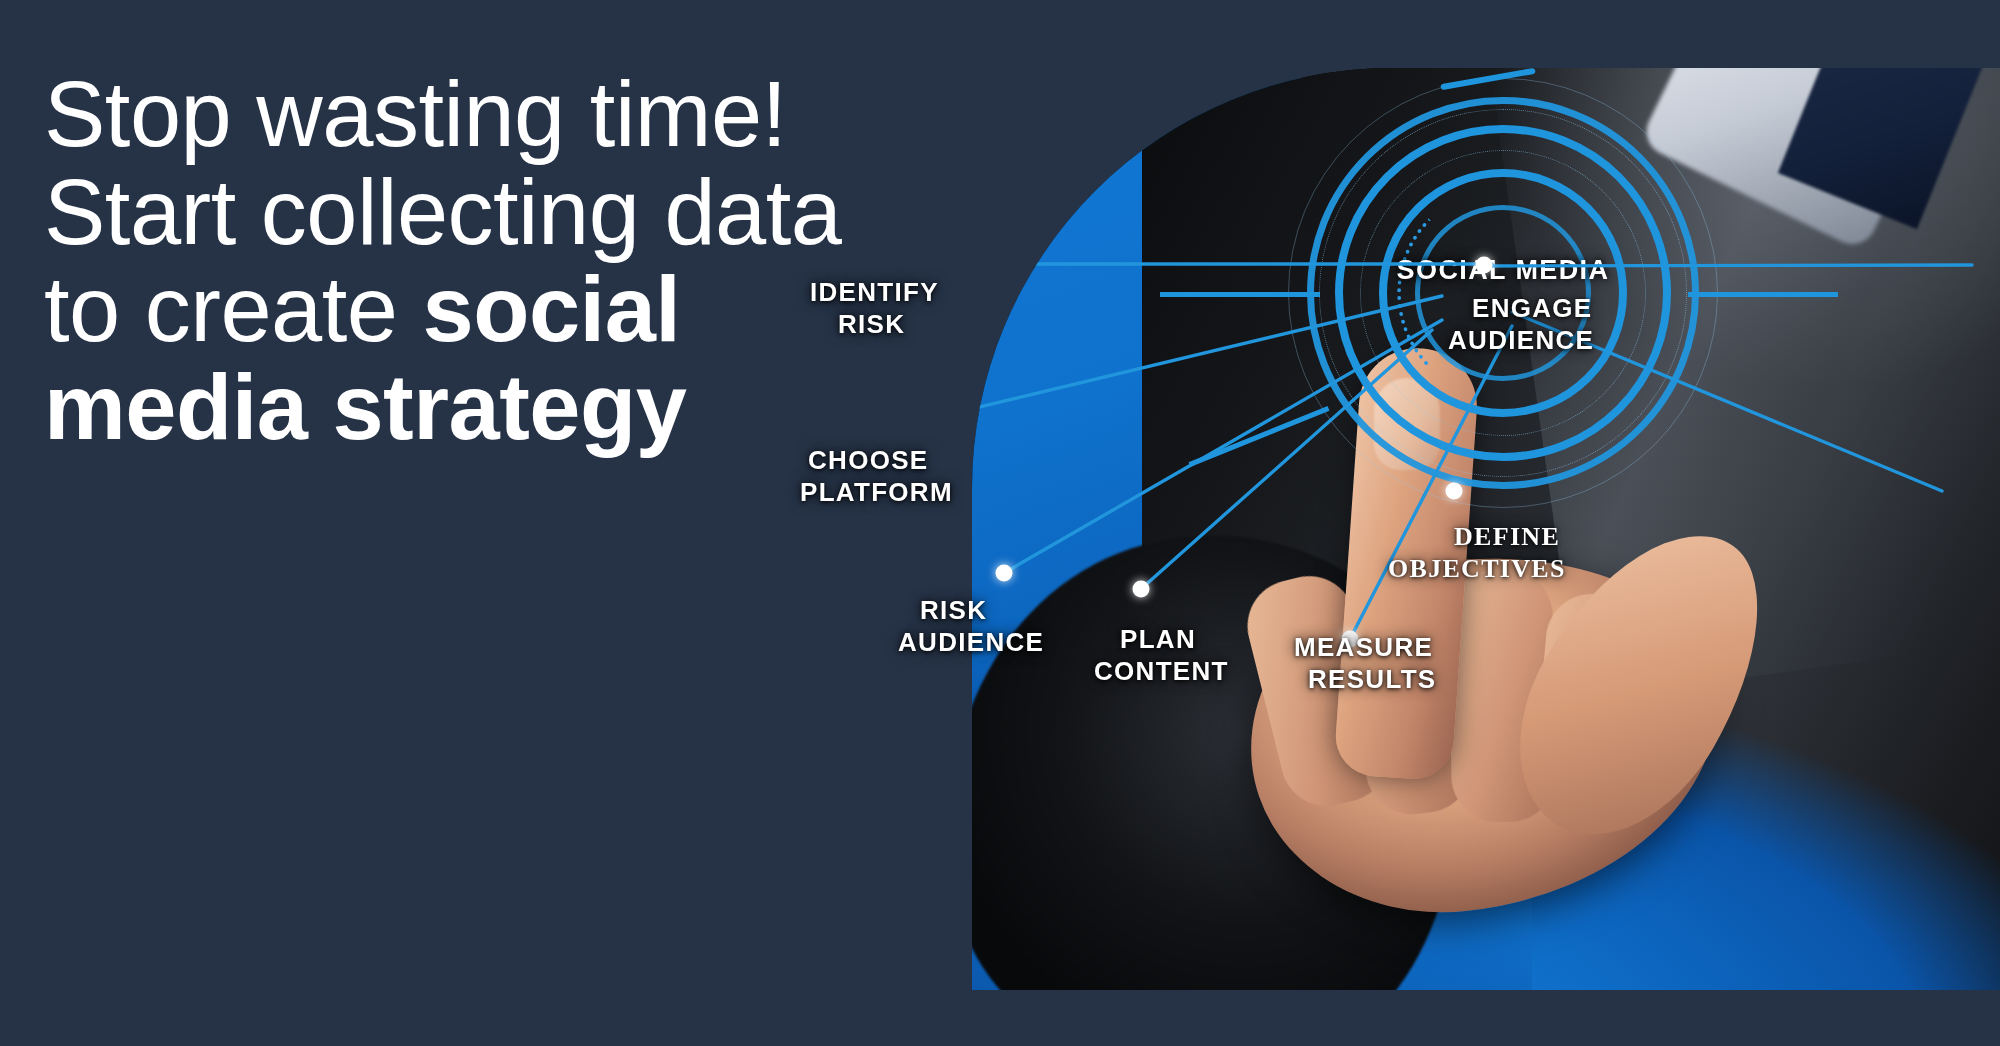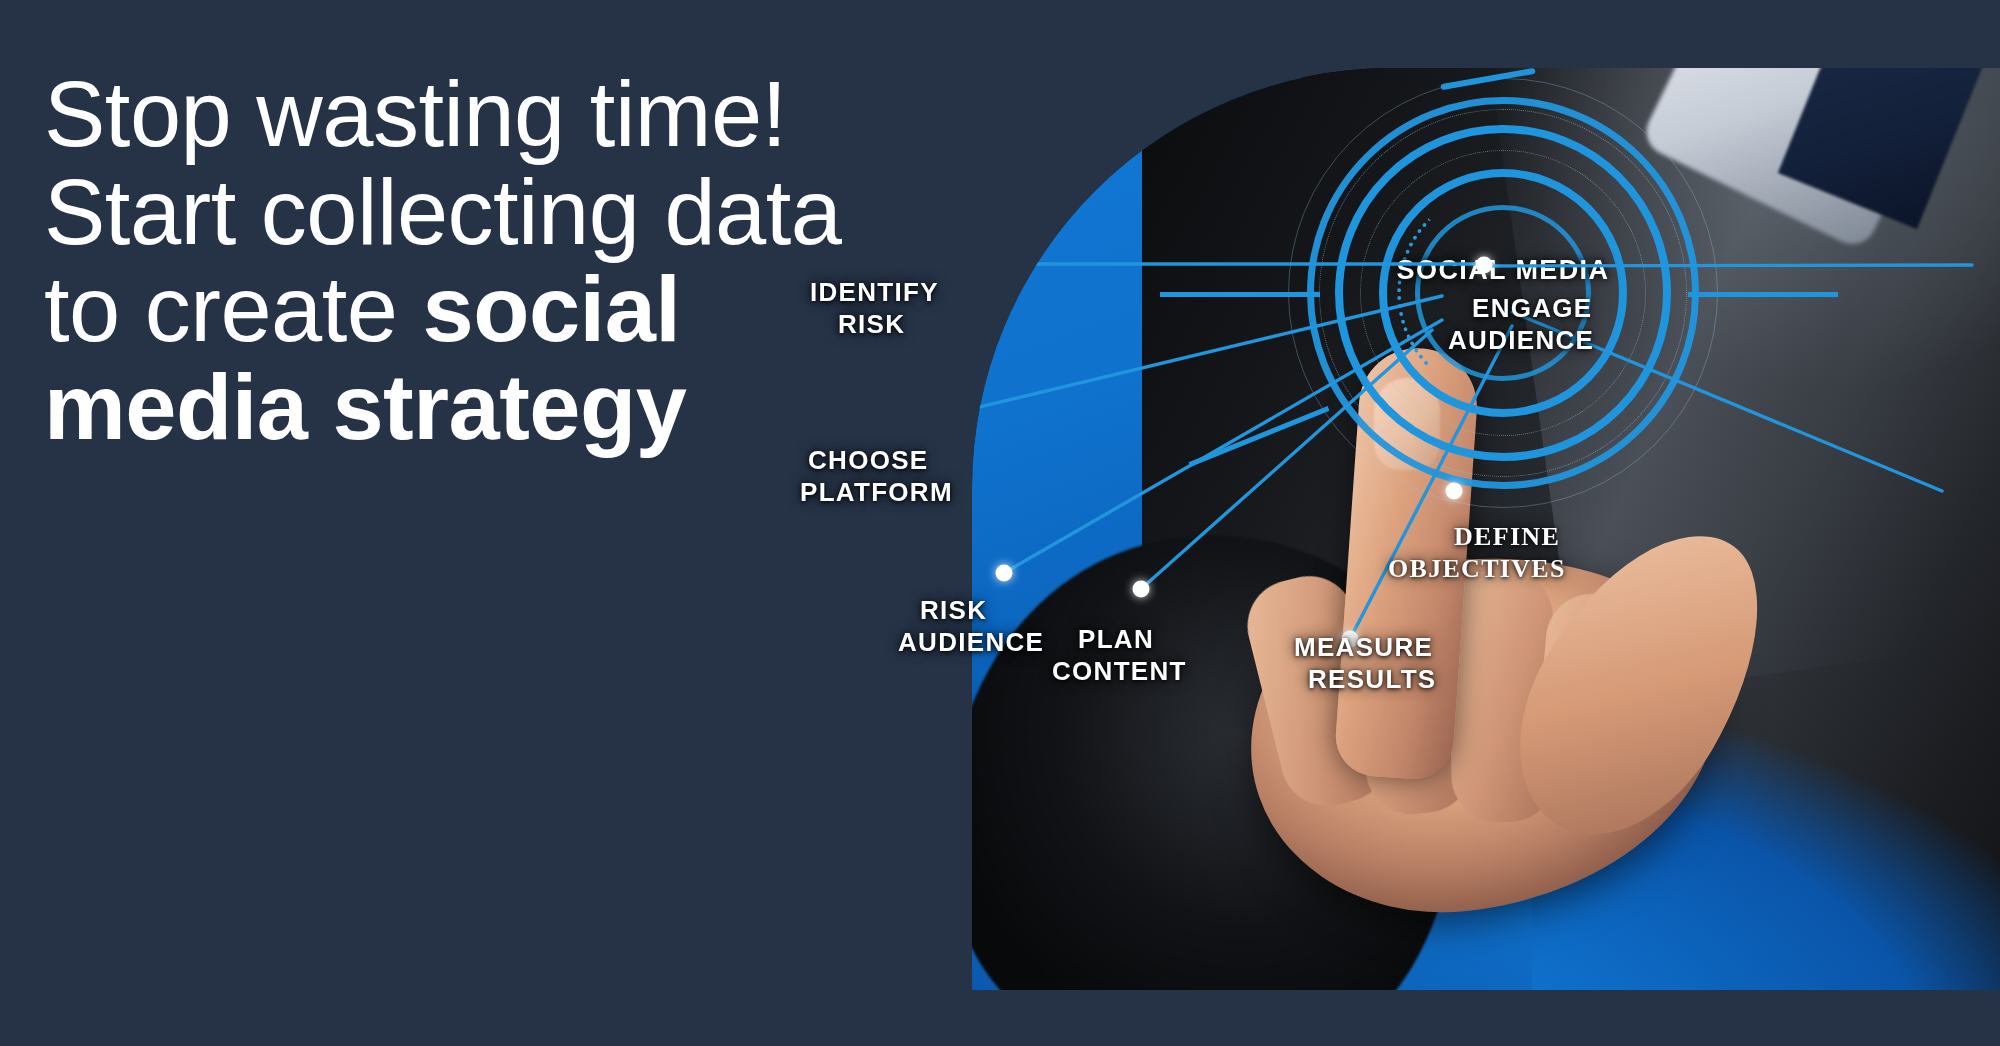--- a/index.html
+++ b/index.html
@@ -272,21 +272,21 @@
     <div class="photo-label lbl-l" style="left:1388px; top:521px;font-family:Liberation Serif, serif;">
       <div style="padding-left:66px">DEFINE</div>
       <div>OBJECTIVES</div>
     </div>
 
     <div class="photo-label lbl-l" style="left:898px; top:594px;">
       <div style="padding-left:22px">RISK</div>
       <div>AUDIENCE</div>
     </div>
 
-    <div class="photo-label lbl-l" style="left:1052px; top:623px;">
+    <div class="photo-label lbl-l" style="left:1094px; top:623px;">
       <div style="padding-left:26px">PLAN</div>
       <div>CONTENT</div>
     </div>
 
     <div class="photo-label lbl-l" style="left:1294px; top:631px;">
       <div>MEASURE</div>
       <div style="padding-left:14px">RESULTS</div>
     </div>
 
   </div>

